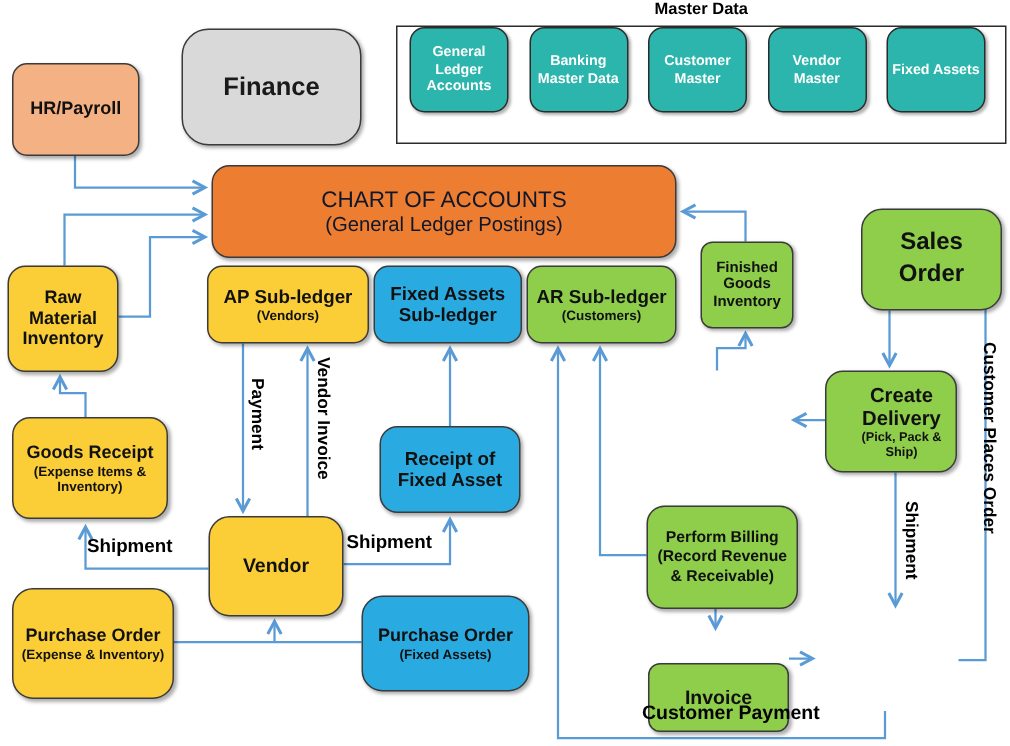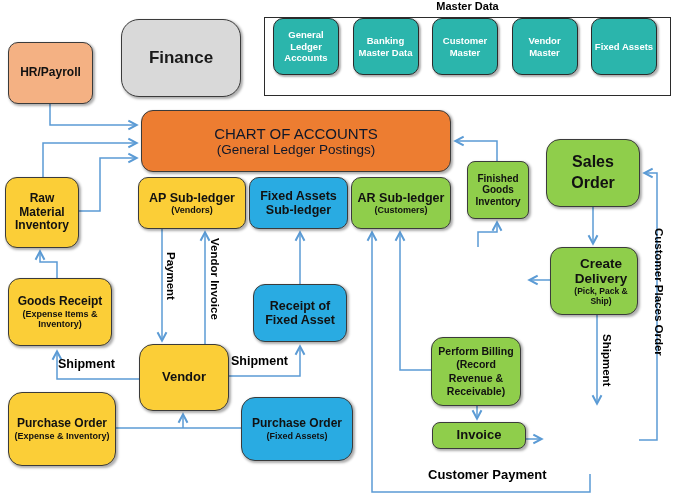--- a/index.html
+++ b/index.html
@@ -33,31 +33,31 @@
   .md-item{width:66px;height:57px;border:1.6px solid #2b2b2b;border-radius:10px;background:var(--teal,#2BB5AC);
     color:#fff;font-weight:bold;font-size:9.5px;display:flex;align-items:center;justify-content:center;
     text-align:center;line-height:1.2;box-shadow:1.5px 1.5px 2px rgba(0,0,0,.3);padding:1px;box-sizing:border-box;}
   #b-coa{left:141px;top:110px;width:310px;height:62px;font-weight:normal;}
   #b-coa .t1{font-size:15px;} #b-coa .t2{font-size:13.5px;}
   #b-rmi{left:5px;top:177px;width:74px;height:71px;font-size:12px;}
   #b-ap{left:138px;top:177px;width:108px;height:52px;border-radius:10px;font-size:12.5px;}
   #b-fasl{left:249px;top:177px;width:99px;height:52px;border-radius:10px;font-size:12.5px;}
   #b-ar{left:351px;top:177px;width:100px;height:52px;border-radius:10px;font-size:12.5px;}
   #b-fgi{left:467px;top:161px;width:62px;height:58px;border-radius:8px;font-size:10px;}
-  #b-so{left:546px;top:139px;width:94px;height:68px;border-radius:14px;font-size:16px;line-height:1.3;}
+  #b-so{left:574px;top:139px;width:94px;height:68px;border-radius:14px;font-size:16px;line-height:1.3;}
   #b-gr{left:8px;top:278px;width:104px;height:68px;font-size:12px;}
   #b-rofa{left:253px;top:284px;width:94px;height:58px;font-size:12.5px;}
   #b-pgi{left:432px;top:247px;width:94px;height:66px;font-size:10.5px;line-height:1.25;}
   #b-cd{left:550px;top:247px;width:88px;height:68px;font-size:13.5px;padding-left:16px;}
   #b-cd .sub{font-size:8.5px;}
   #b-vendor{left:139px;top:344px;width:90px;height:67px;border-radius:14px;font-size:13px;}
-  #b-pb{left:431px;top:337px;width:90px;height:69px;font-size:10.5px;line-height:1.25;}
+  #b-pb{left:431px;top:337px;width:101px;height:69px;font-size:10.5px;line-height:1.25;}
   #b-poei{left:8px;top:392px;width:108px;height:74px;border-radius:14px;font-size:12px;}
   #b-pofa{left:241px;top:397px;width:112px;height:64px;border-radius:14px;font-size:12px;}
-  #b-inv{left:432px;top:422px;width:94px;height:27px;border-radius:8px;font-size:13px;}
+  #b-inv{left:432px;top:442px;width:94px;height:46px;border-radius:8px;font-size:13px;}
   #b-cust{left:545px;top:407px;width:94px;height:67px;border-radius:14px;font-size:13px;}
   #lbl-payment{left:165px;top:252px;font-size:11.5px;}
   #lbl-vinv{left:209px;top:238px;font-size:11.5px;}
   #lbl-ship-gr{left:58px;top:357px;font-size:12.5px;}
   #lbl-ship-fa{left:231px;top:354px;font-size:12.5px;}
   #lbl-ship-cd{left:601px;top:334px;font-size:11.5px;}
   #lbl-cpo{left:653px;top:228px;font-size:11.5px;}
   #lbl-cpay{left:428px;top:467px;font-size:13px;}
 </style>
 </head>

